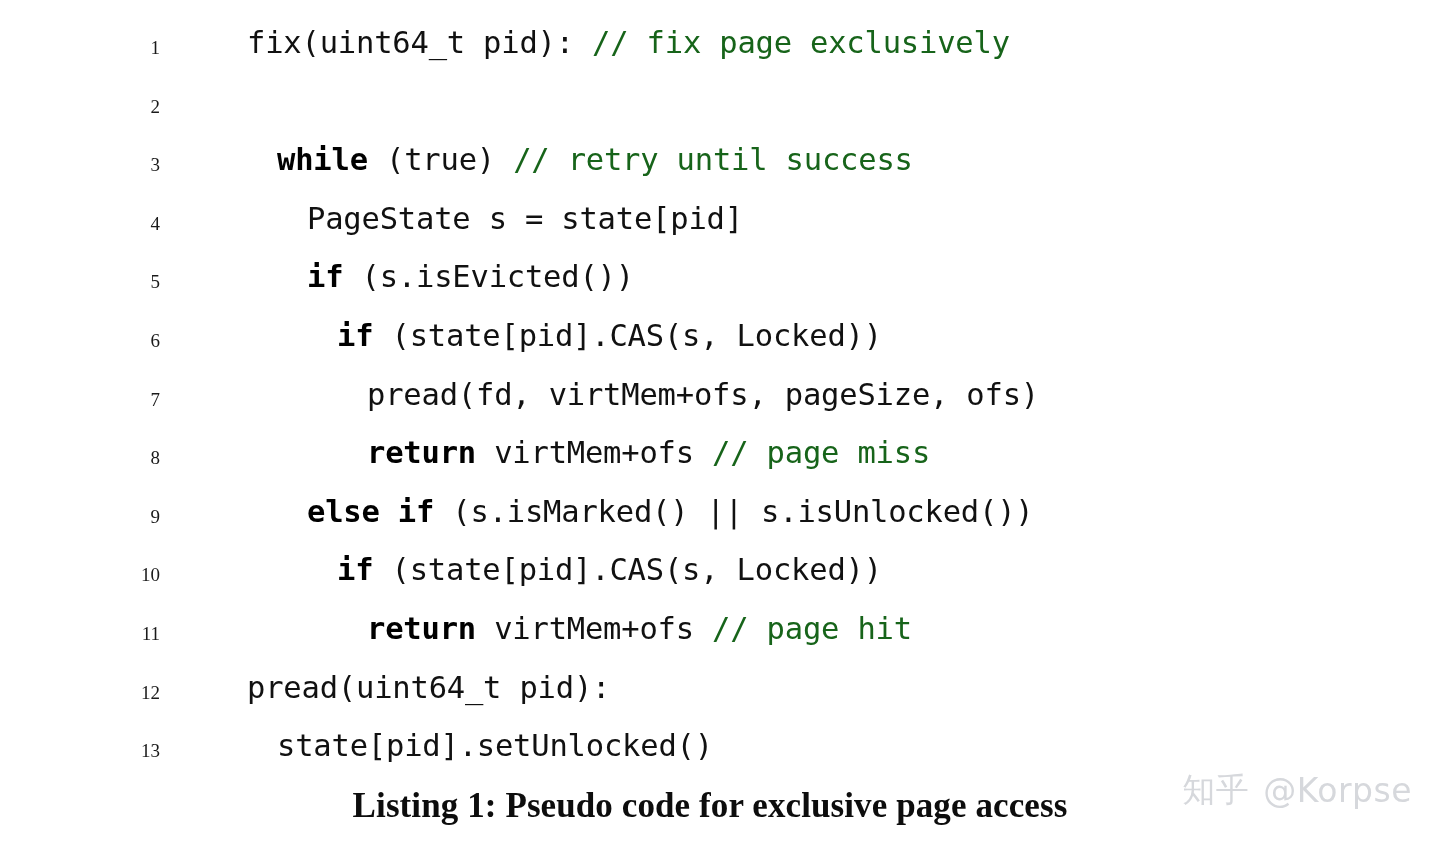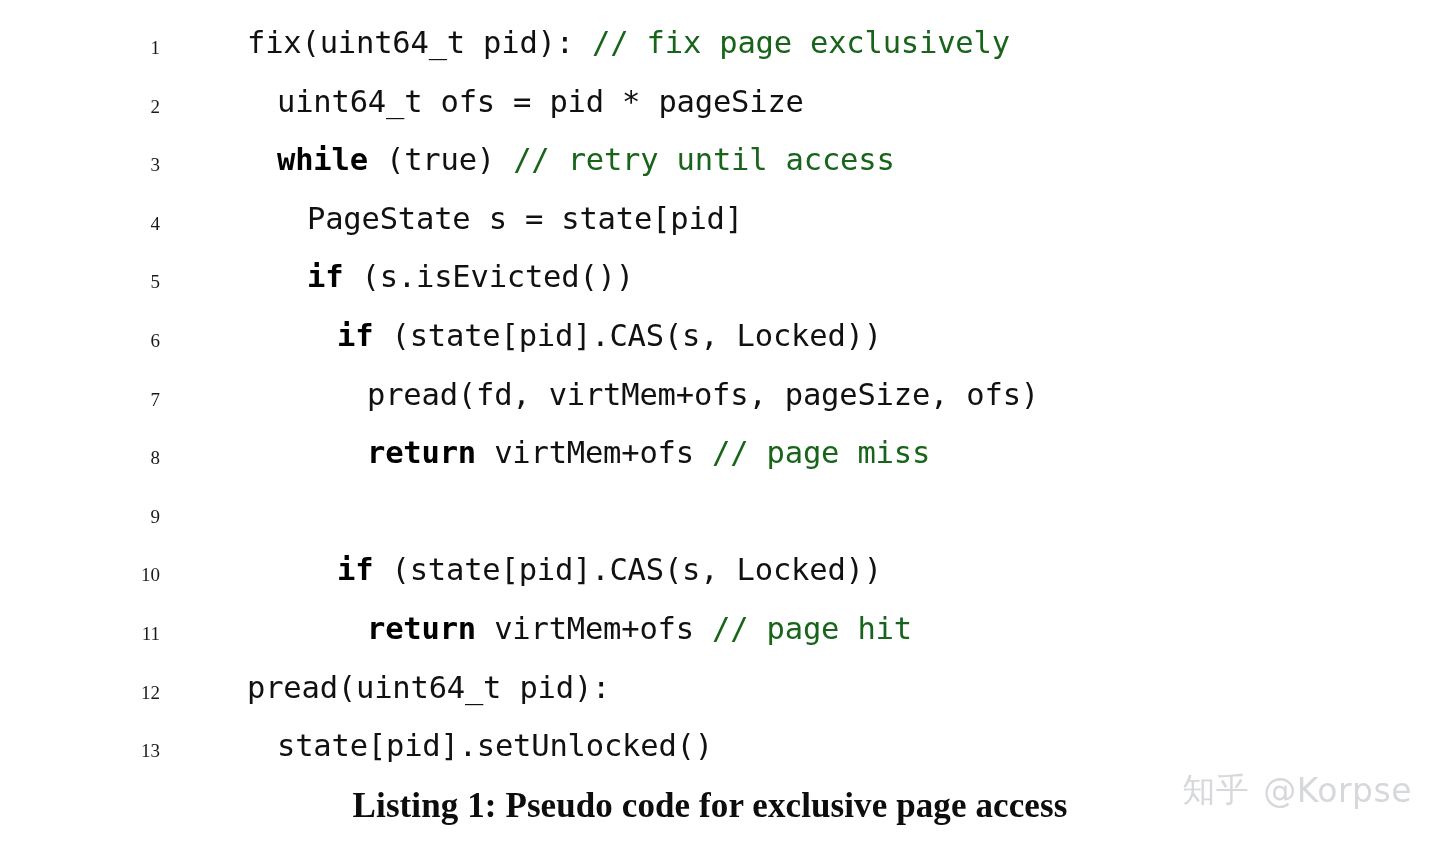--- a/index.html
+++ b/index.html
@@ -116,28 +116,28 @@
     color: #d6d8dc;
   }
 </style>
 </head>
 <body>
 
 <div id="page">
 
   <div id="listing">
       <div class="code-line"><span class="lineno">1</span><span class="code ind0"><span class="plain">fix(uint64_t pid): </span><span class="comment">// fix page exclusively</span></span></div>
-      <div class="code-line"><span class="lineno">2</span><span class="code ind1"><span class="plain">uint64_t ofs = pid * pageSize</span></span></div>
-      <div class="code-line"><span class="lineno">3</span><span class="code ind1"><span class="kw">while</span><span class="plain"> (true) </span><span class="comment">// retry until access</span></span></div>
+      <div class="code-line"><span class="lineno">2</span></div>
+      <div class="code-line"><span class="lineno">3</span><span class="code ind1"><span class="kw">while</span><span class="plain"> (true) </span><span class="comment">// retry until success</span></span></div>
       <div class="code-line"><span class="lineno">4</span><span class="code ind2"><span class="plain">PageState s = state[pid]</span></span></div>
       <div class="code-line"><span class="lineno">5</span><span class="code ind2"><span class="kw">if</span><span class="plain"> (s.isEvicted())</span></span></div>
       <div class="code-line"><span class="lineno">6</span><span class="code ind3"><span class="kw">if</span><span class="plain"> (state[pid].CAS(s, Locked))</span></span></div>
       <div class="code-line"><span class="lineno">7</span><span class="code ind4"><span class="plain">pread(fd, virtMem+ofs, pageSize, ofs)</span></span></div>
       <div class="code-line"><span class="lineno">8</span><span class="code ind4"><span class="kw">return</span><span class="plain"> virtMem+ofs </span><span class="comment">// page miss</span></span></div>
-      <div class="code-line"><span class="lineno">9</span></div>
+      <div class="code-line"><span class="lineno">9</span><span class="code ind2"><span class="kw">else if</span><span class="plain"> (s.isMarked() || s.isUnlocked())</span></span></div>
       <div class="code-line"><span class="lineno">10</span><span class="code ind3"><span class="kw">if</span><span class="plain"> (state[pid].CAS(s, Locked))</span></span></div>
       <div class="code-line"><span class="lineno">11</span><span class="code ind4"><span class="kw">return</span><span class="plain"> virtMem+ofs </span><span class="comment">// page hit</span></span></div>
       <div class="code-line"><span class="lineno">12</span><span class="code ind0"><span class="plain">pread(uint64_t pid):</span></span></div>
       <div class="code-line"><span class="lineno">13</span><span class="code ind1"><span class="plain">state[pid].setUnlocked()</span></span></div>
     </div>
 
   <div id="caption">Listing 1: Pseudo code for exclusive page access</div>
 
   <div id="watermark">
     <span class="wm-logo">知乎</span>

